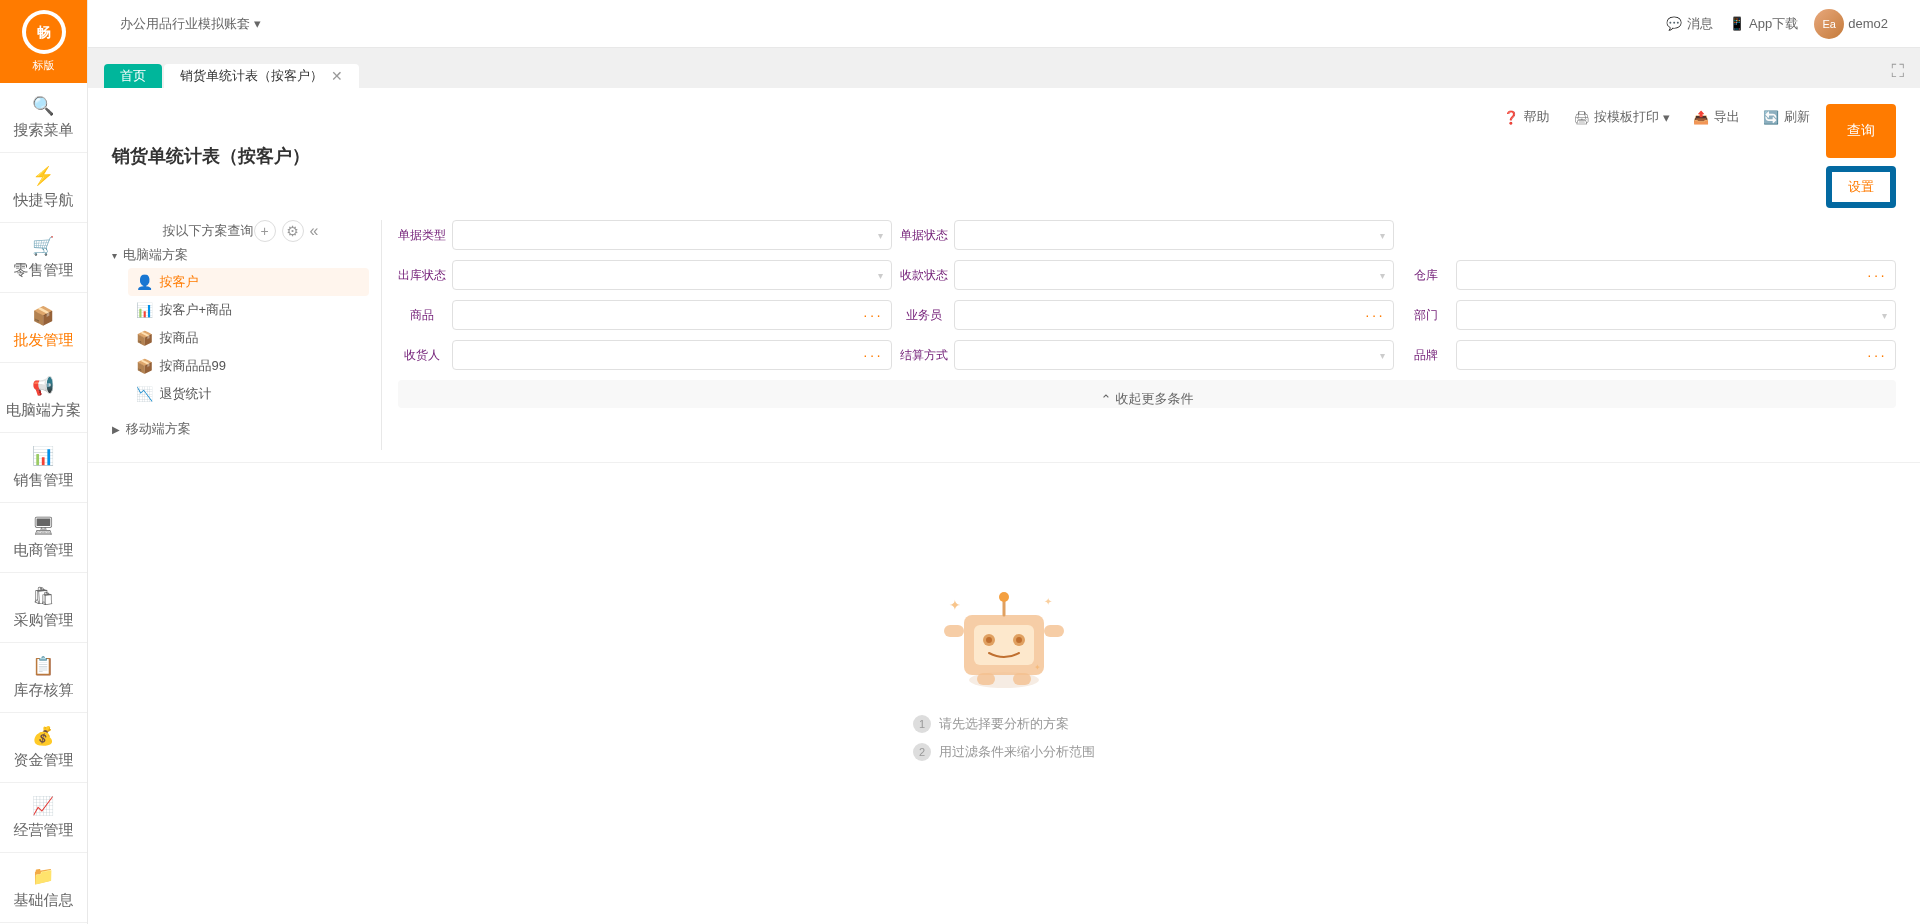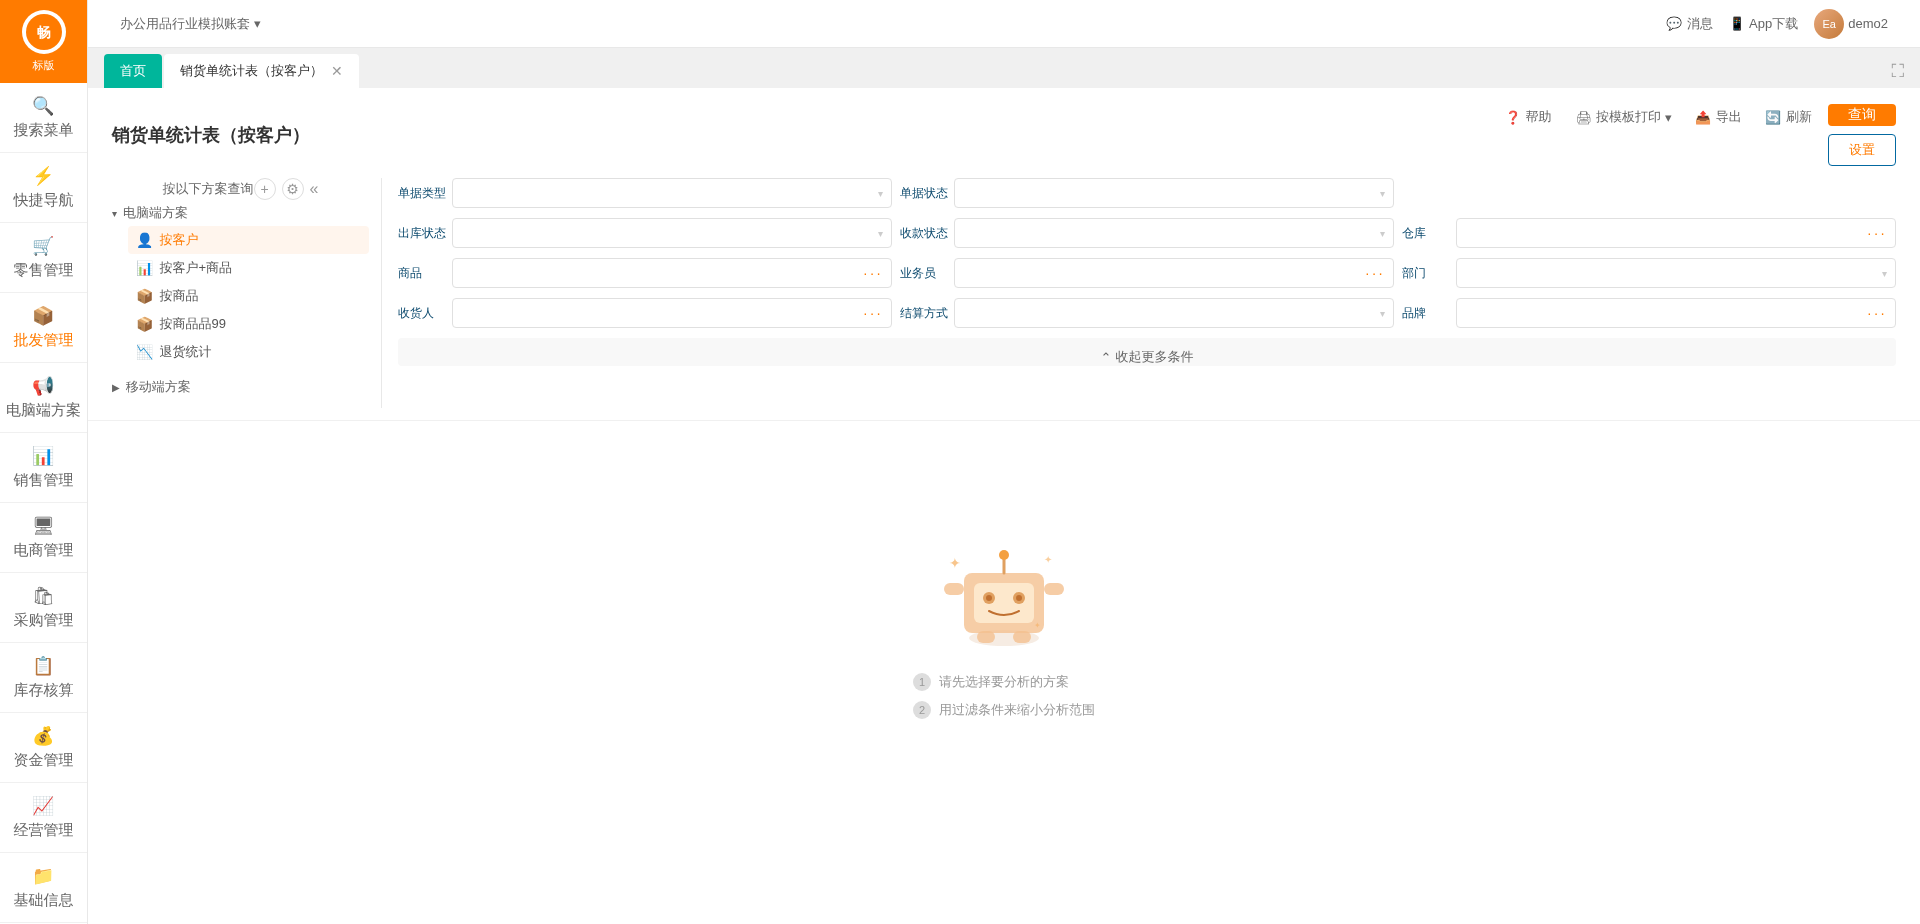--- a/index.html
+++ b/index.html
@@ -23,42 +23,42 @@
     
     .topbar { height: 48px; background: #fff; border-bottom: 1px solid #e8e8e8; display: flex; align-items: center; padding: 0 32px; justify-content: space-between; flex-shrink: 0; }
     .topbar-left { display: flex; align-items: center; gap: 8px; color: #666; font-size: 13px; }
     .topbar-dropdown { display: flex; align-items: center; gap: 4px; cursor: pointer; }
     .topbar-right { display: flex; align-items: center; gap: 16px; color: #666; font-size: 13px; }
     .topbar-right-item { display: flex; align-items: center; gap: 4px; cursor: pointer; }
     .avatar { width: 30px; height: 30px; border-radius: 50%; background: #ff7b00; display: flex; align-items: center; justify-content: center; color: #fff; font-size: 12px; overflow: hidden; }
 
     
     .tabbar { height: 40px; background: #f0f0f0; display: flex; align-items: flex-end; padding: 0 16px; flex-shrink: 0; gap: 2px; }
-    .tab { height: 34px; padding: 0 16px; display: flex; align-items: center; gap: 8px; cursor: pointer; border-radius: 4px 4px 0 0; font-size: 13px; background: #ddd; color: #666; }
+    .tab { height: 24px; padding: 0 16px; display: flex; align-items: center; gap: 8px; cursor: pointer; border-radius: 4px 4px 0 0; font-size: 13px; background: #ddd; color: #666; }
     .tab.active { background: #fff; color: #333; font-weight: 500; }
     .tab-close { color: #999; font-size: 14px; cursor: pointer; line-height: 1; }
     .tab-home { background: #00b69b; color: #fff; }
 
     
     .content { flex: 1; overflow: auto; background: #fff; }
-    .btn-primary { background: #ff7b00; color: #fff; border: none; padding: 2px 20px; border-radius: 4px; cursor: pointer; font-size: 14px; }
-    .btn-settings { background: #fff; color: #ff7b00; border: 1px solid #0369a1; padding: 6px 16px; border-radius: 4px; cursor: pointer; font-size: 13px; margin-top: 4px; }
+    .btn-primary { background: #ff7b00; color: #fff; border: none; padding: 18px 20px; border-radius: 4px; cursor: pointer; font-size: 14px; }
+    .btn-settings { background: #fff; color: #ff7b00; border: 6px solid #0369a1; padding: 6px 16px; border-radius: 4px; cursor: pointer; font-size: 13px; margin-top: 4px; }
     .scheme-btn { width: 22px; height: 22px; border-radius: 50%; display: flex; align-items: center; justify-content: center; cursor: pointer; font-size: 14px; color: #999; border: 1px solid #ddd; }
     .collapse-btn { cursor: pointer; color: #999; font-size: 16px; }
     .scheme-group { margin-bottom: 8px; }
     .scheme-group-title { display: flex; align-items: center; gap: 6px; font-size: 13px; color: #666; cursor: pointer; padding: 4px 0; }
     .scheme-group-title .arrow { font-size: 10px; }
     .scheme-items { padding-left: 16px; }
     .scheme-item { display: flex; align-items: center; gap: 6px; padding: 5px 8px; border-radius: 4px; cursor: pointer; font-size: 13px; color: #555; }
     .scheme-item.active { color: #ff7b00; background: #fff5ed; font-weight: 500; }
     .scheme-item-icon { font-size: 14px; color: #999; }
     .date-tab { padding: 2px 8px; border-radius: 4px; cursor: pointer; font-size: 12px; color: #666; }
     .date-tab.active { background: #ff7b00; color: #fff; border-radius: 12px; }
     .form-field { display: flex; align-items: center; gap: 6px; }
-    .form-label { font-size: 12px; color: #0c4a6e; white-space: nowrap; min-width: 48px; text-align: left; }
+    .form-label { font-size: 12px; color: #701a75; white-space: nowrap; min-width: 48px; text-align: center; }
     .form-control { flex: 1; border: 1px solid #e0e0e0; border-radius: 4px; padding: 0 8px; font-size: 12px; height: 30px; display: flex; align-items: center; justify-content: space-between; cursor: pointer; background: #fff; min-width: 0; }
     .form-control-text { color: #ccc; font-size: 12px; }
     .chevron { color: #ccc; font-size: 10px; }
     .dots { color: #ff7b00; font-size: 14px; letter-spacing: 2px; }
   </style>
 </head>
 <body>
 
 <div class="sidebar">
   <div class="logo-area">

